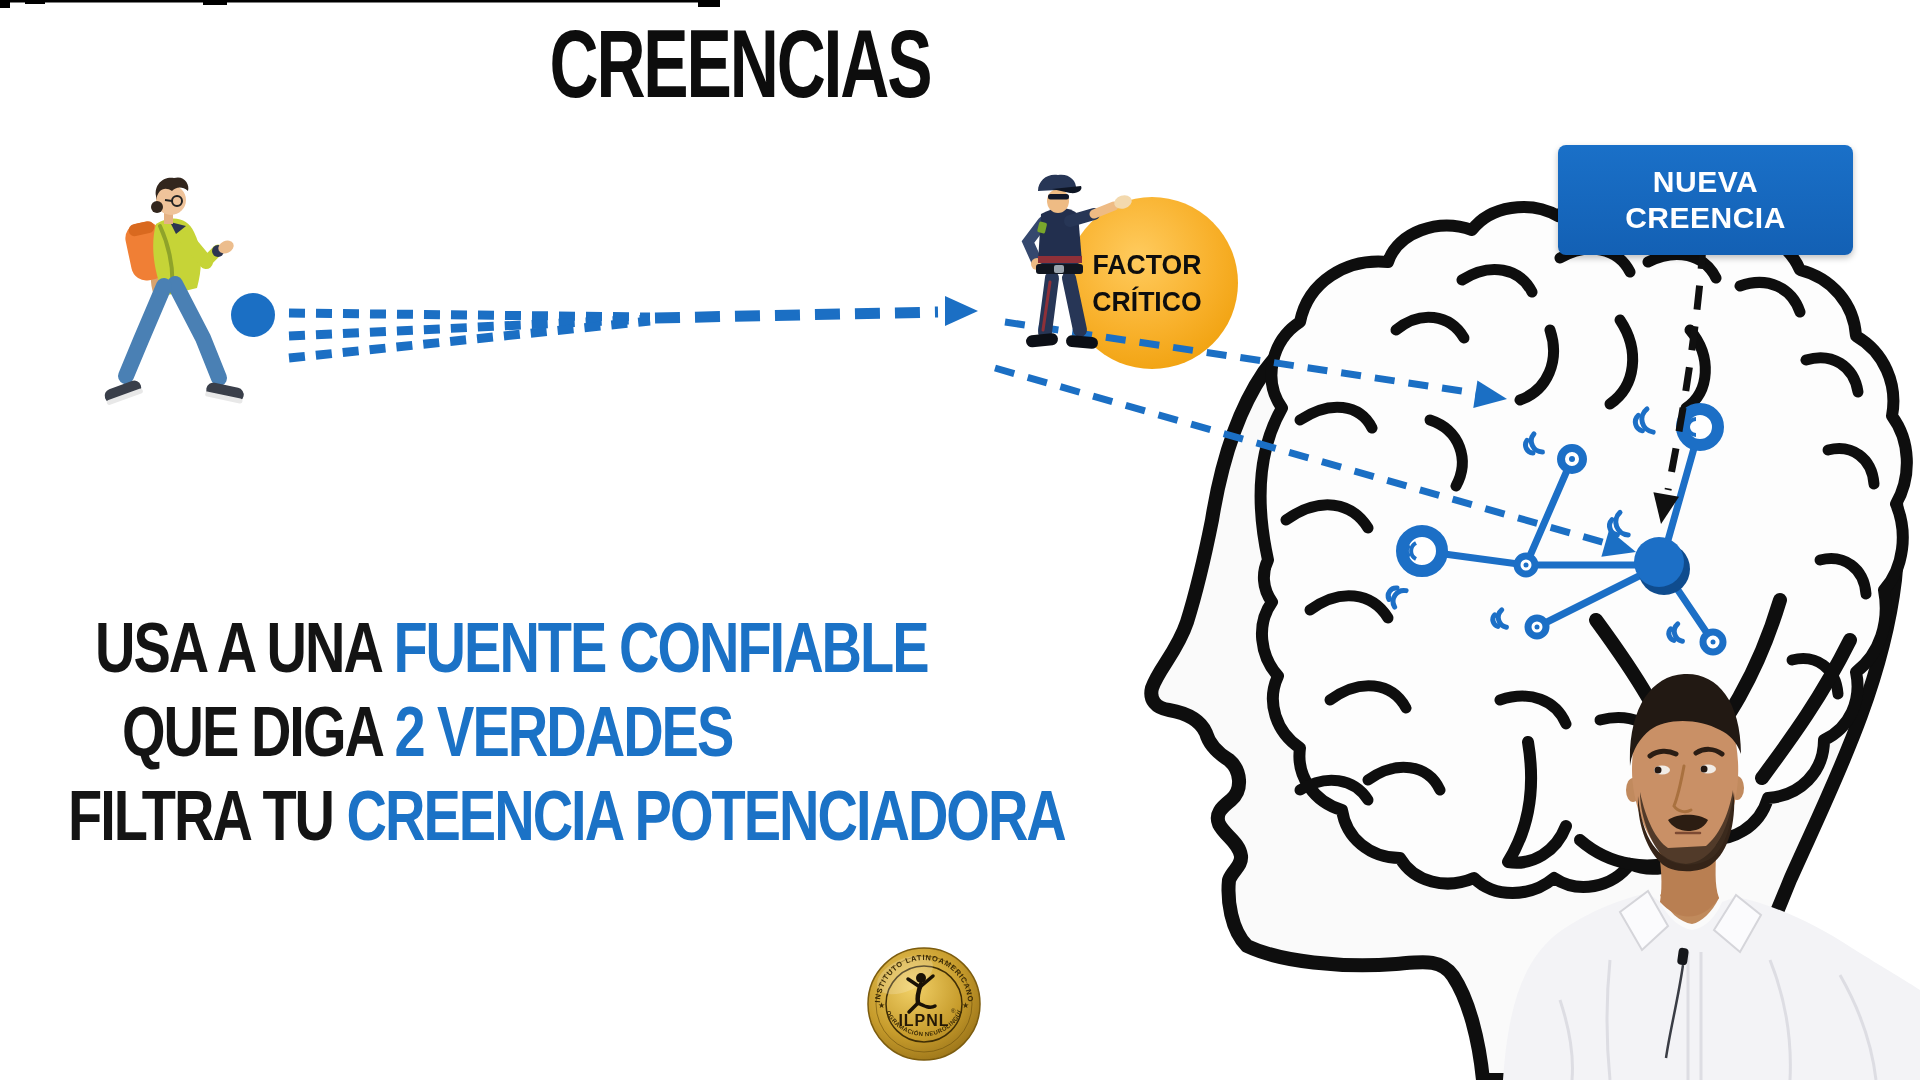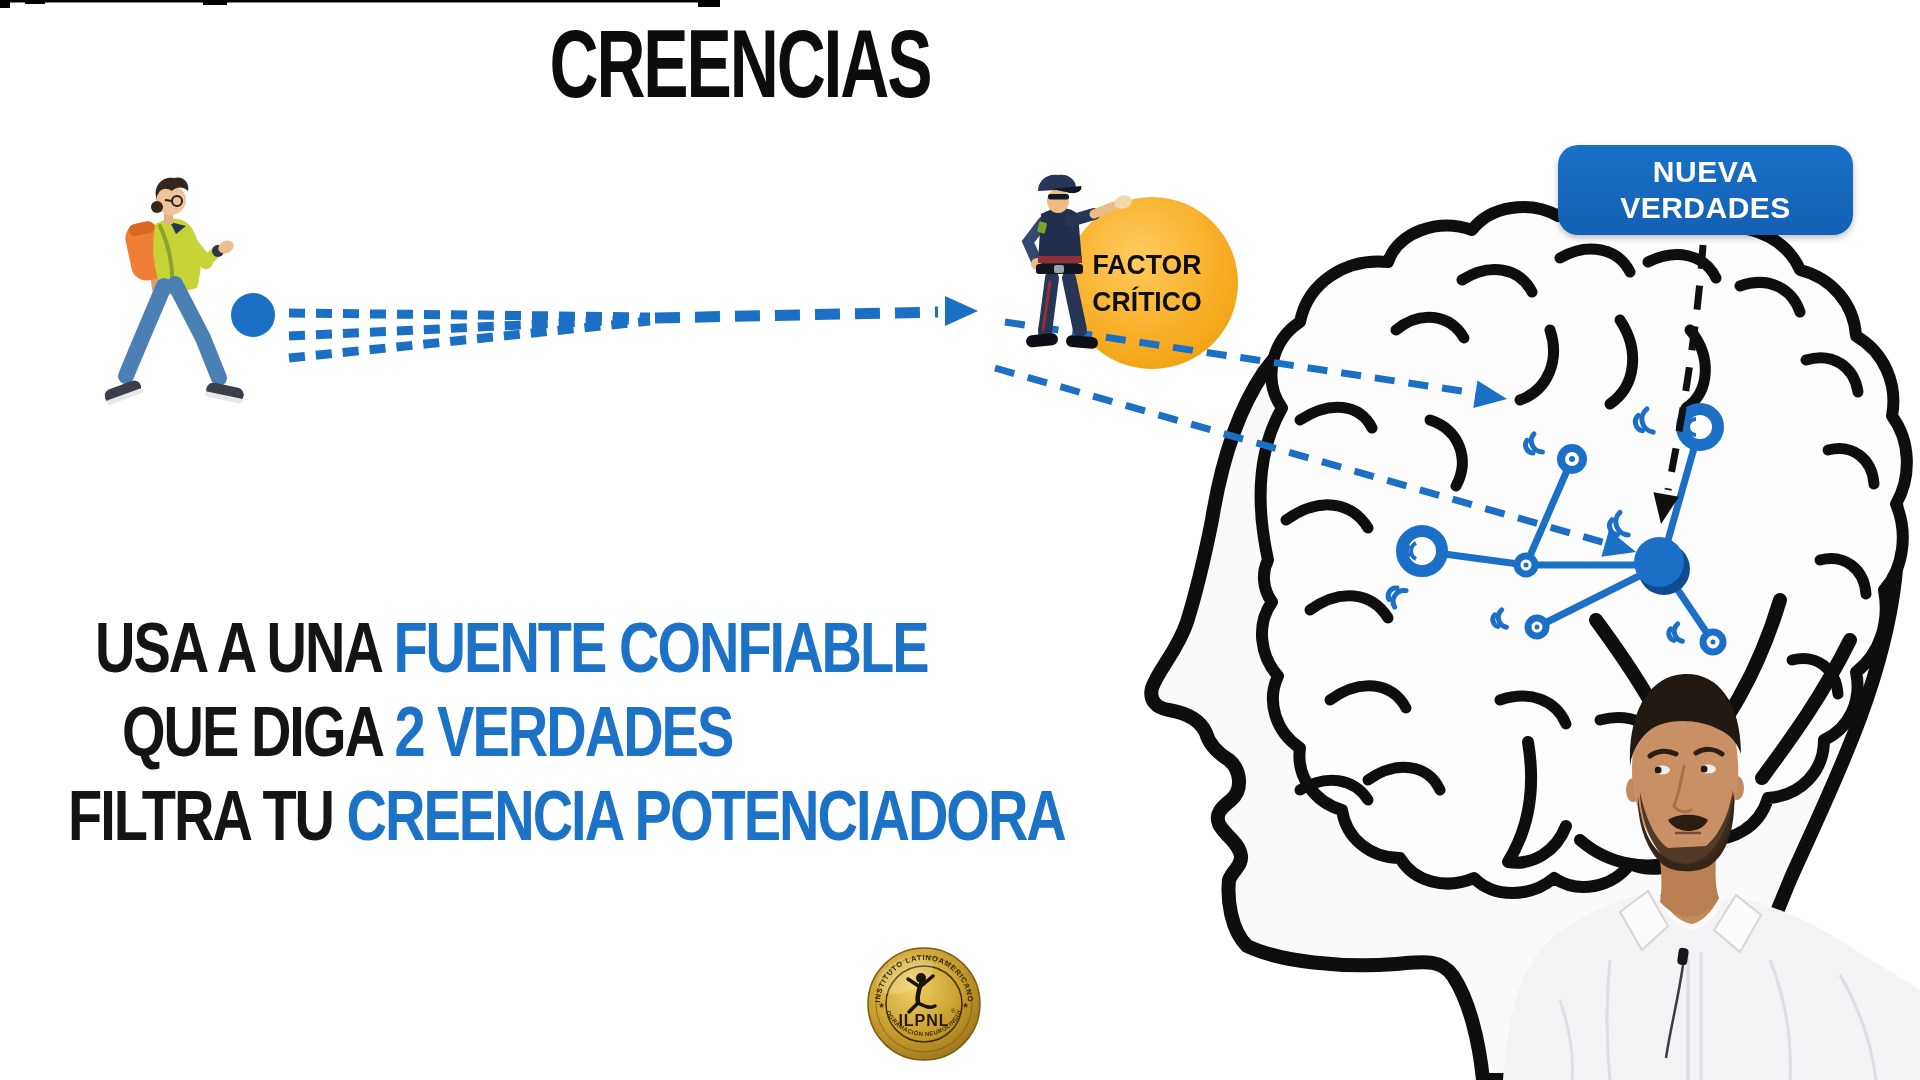--- a/index.html
+++ b/index.html
@@ -11,22 +11,22 @@
          transform:scaleX(.70);white-space:nowrap;}
   .msg-line{position:absolute;font-weight:700;font-size:70px;letter-spacing:-2.5px;
             transform:scaleX(.80);transform-origin:left center;white-space:nowrap;color:#141414;}
   .msg-line .blue{color:#1b72c6;}
   #msg1{left:95px;top:608px;}
   #msg2{left:122px;top:692px;}
   #msg3{left:68px;top:776px;}
   .factor-label{position:absolute;left:1062px;top:246px;width:170px;text-align:center;
                 font-weight:700;font-size:28px;line-height:37px;color:#0e0e0e;
                 transform:scaleX(.95);}
-  .belief-badge{position:absolute;left:1558px;top:145px;width:295px;height:90px;
-                background:linear-gradient(180deg,#1a70c8,#1360b4);border-radius:20px;
+  .belief-badge{position:absolute;left:1558px;top:145px;width:295px;height:110px;
+                background:linear-gradient(180deg,#1a70c8,#1360b4);border-radius:8px;
                 box-shadow:0 3px 6px rgba(0,0,0,.25);display:flex;flex-direction:column;
                 align-items:center;justify-content:center;}
   .belief-badge div{color:#ffffff;font-weight:700;font-size:30px;line-height:36px;
                     letter-spacing:.5px;}
 </style>
 </head>
 <body>
 
 <div id="stage">
 
@@ -407,16 +407,16 @@
     <span>FILTRA TU </span><span class="blue">CREENCIA POTENCIADORA</span>
   </div>
 
   <div class="factor-label">
     <div>FACTOR</div>
     <div>CRÍTICO</div>
   </div>
 
   <div class="belief-badge">
     <div>NUEVA</div>
-    <div>VERDADES</div>
+    <div>CREENCIA</div>
   </div>
 
 </div>
 
 </body></html>

